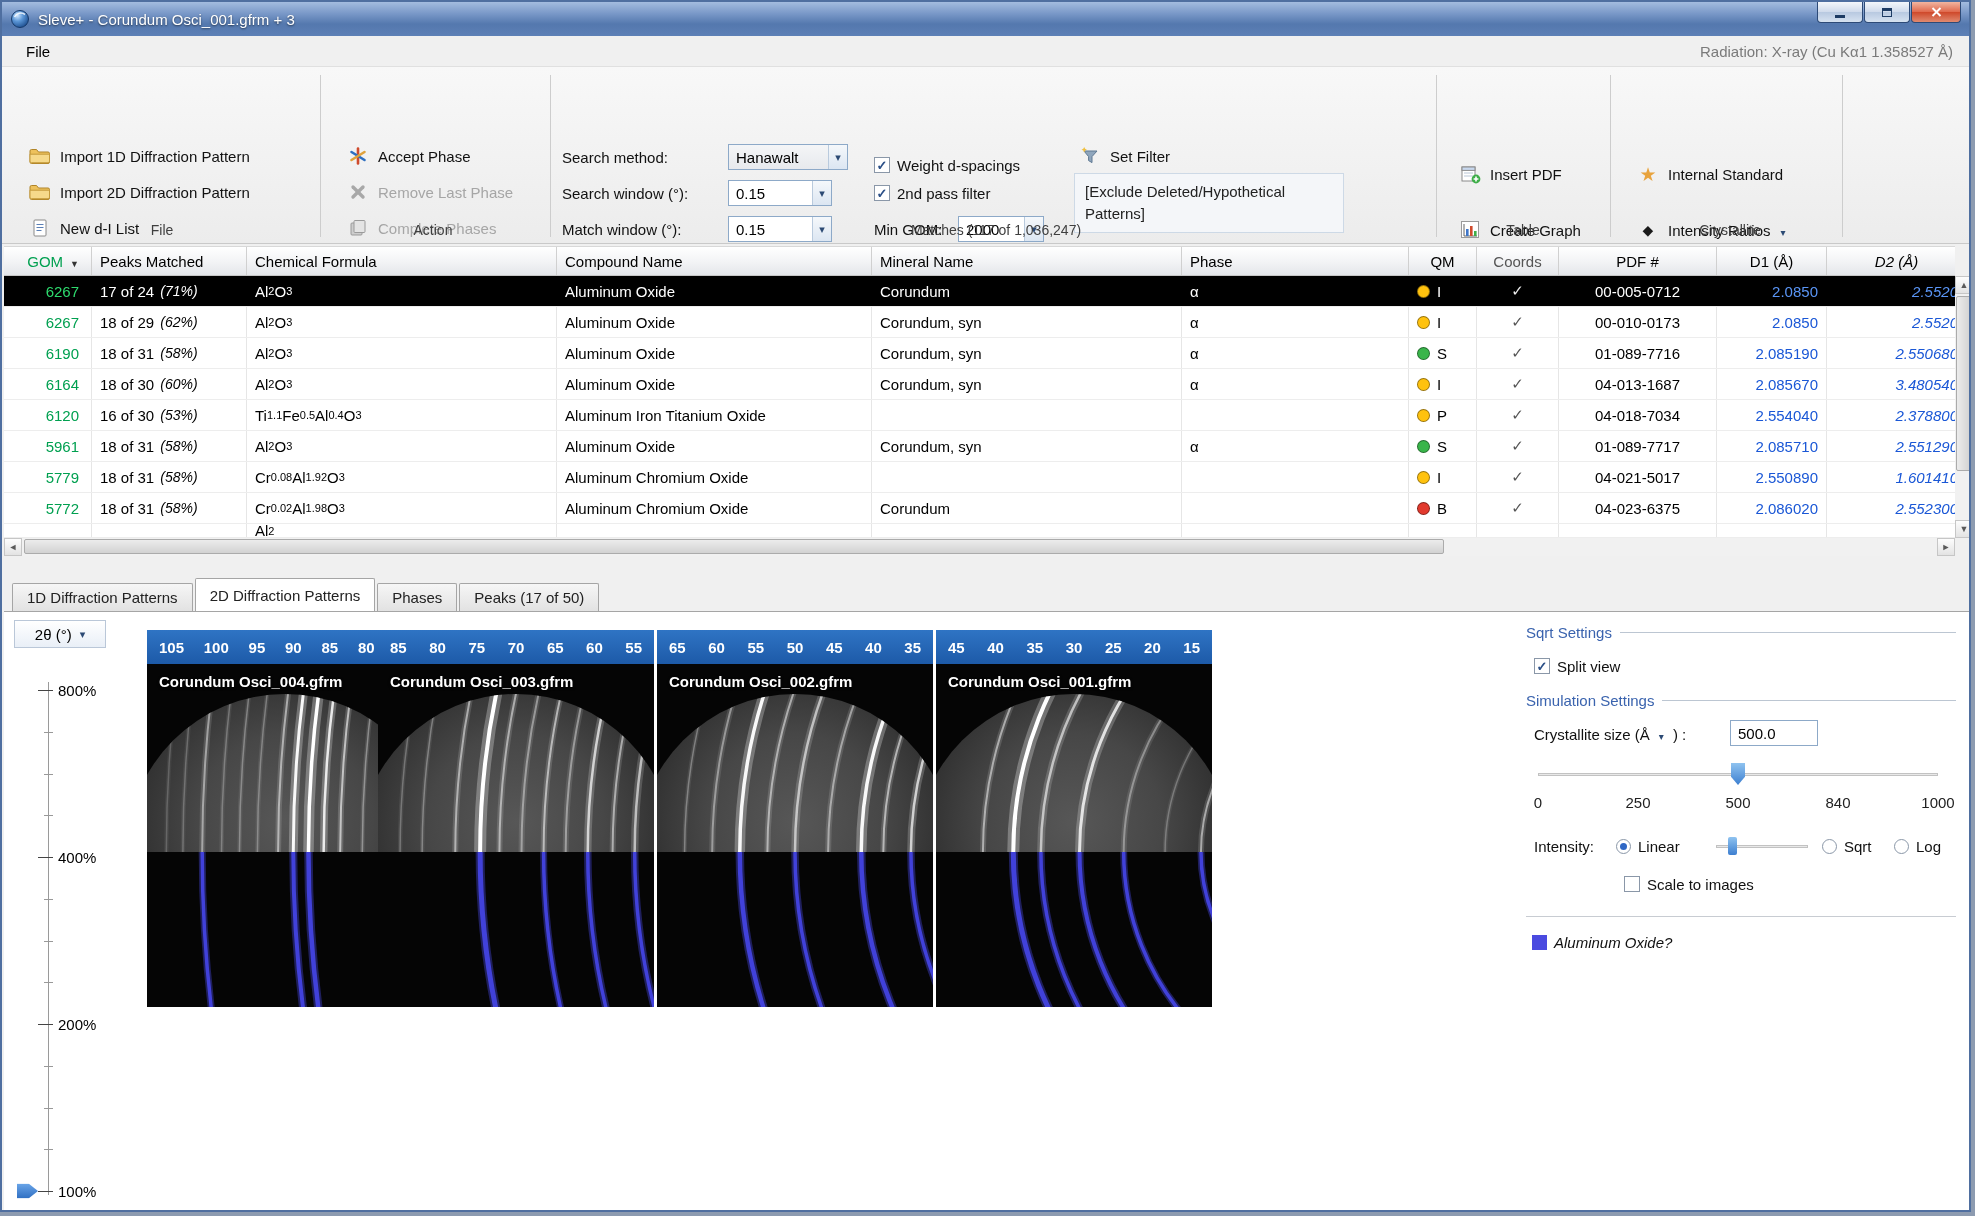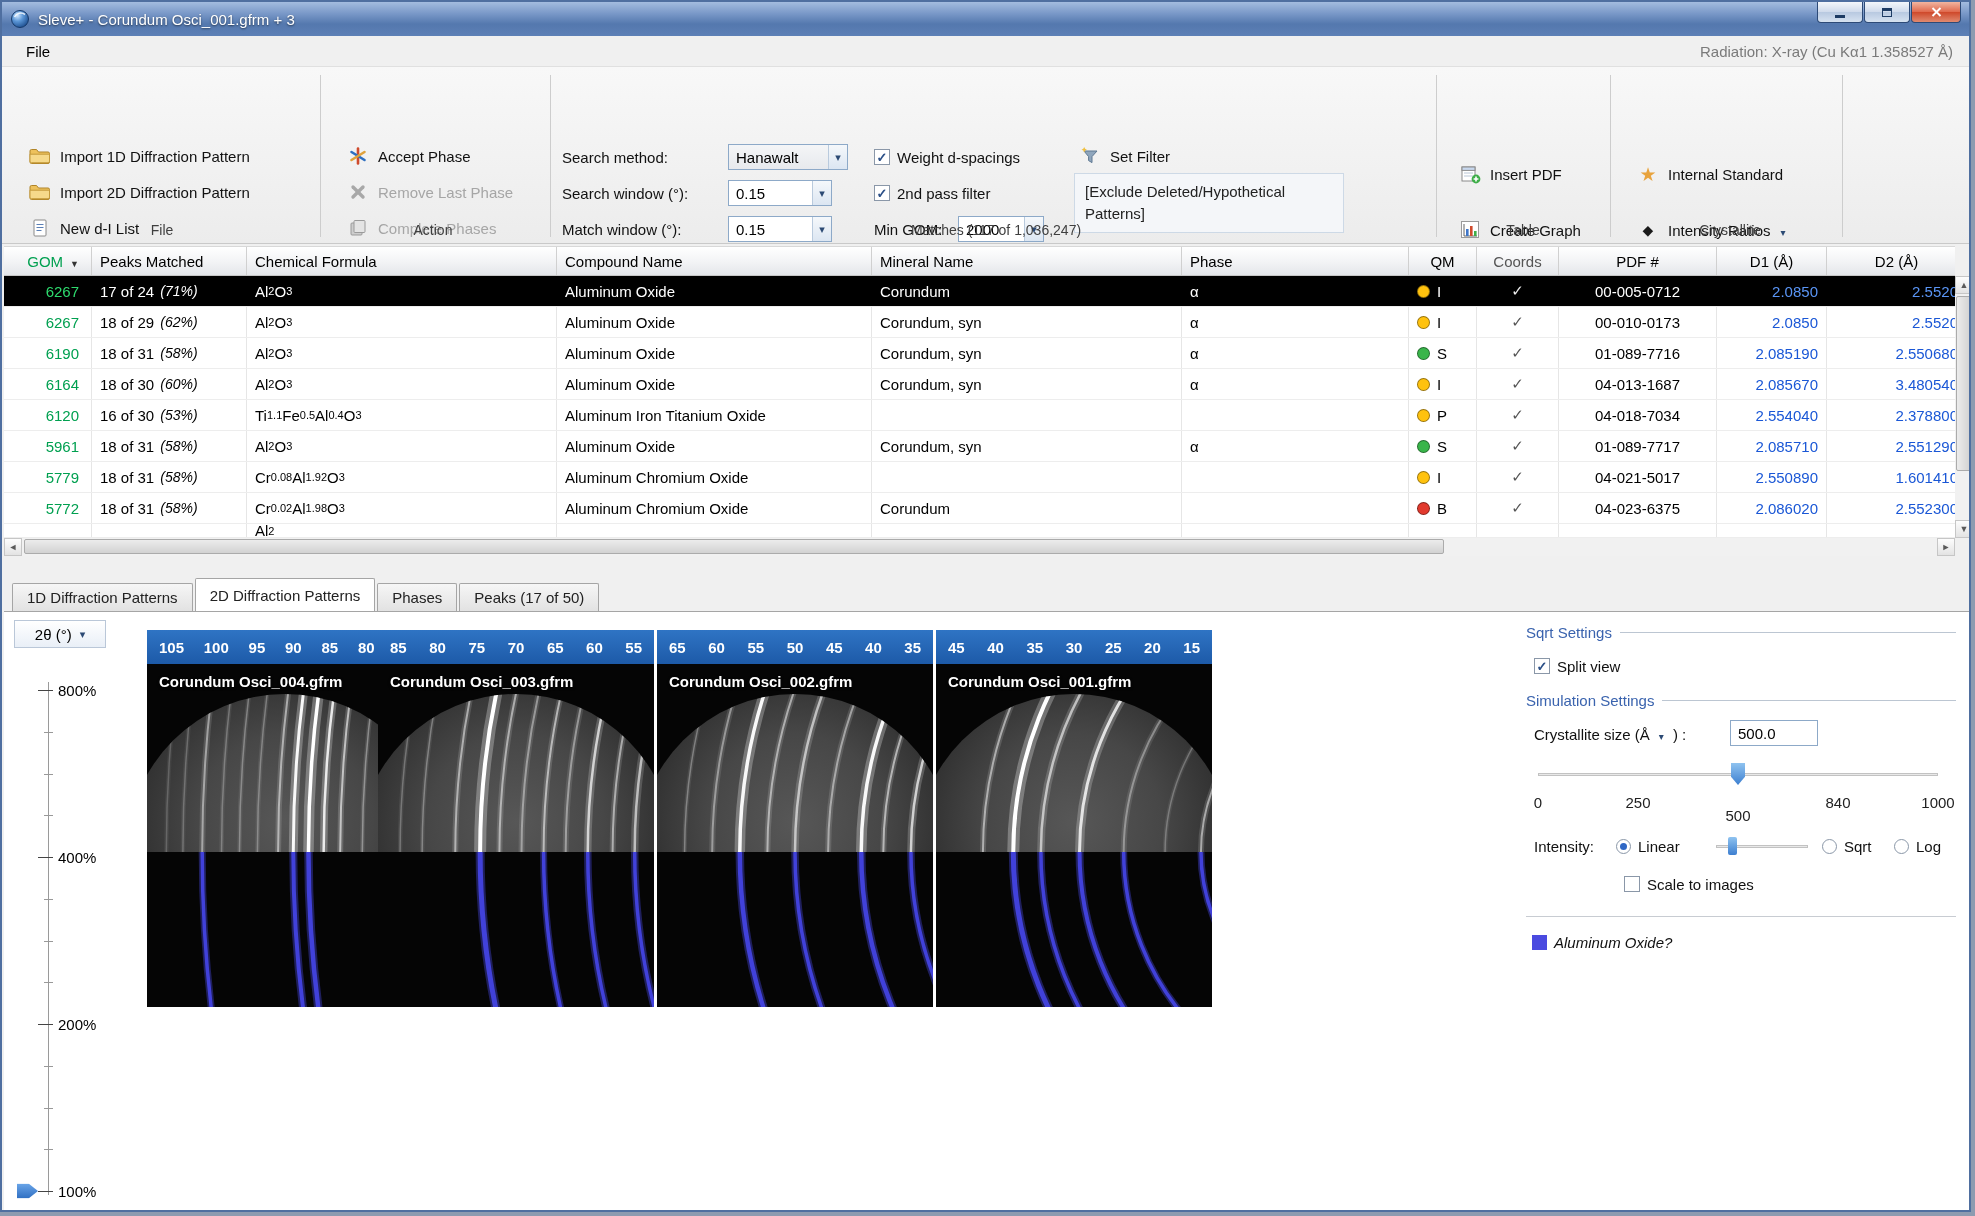--- a/index.html
+++ b/index.html
@@ -66,21 +66,21 @@
   .c-peaks{width:155px;}
   .c-formula{width:310px;}
   .c-compound{width:315px;}
   .c-mineral{width:310px;}
   .c-phase{width:227px;}
   .c-qm{width:68px;}
   .c-coords{width:82px;justify-content:center;color:#555;}
   .trow.selected .c-coords{color:#eee;}
   .c-pdf{width:158px;justify-content:center;}
   .c-d1{width:110px;}
-  .c-d2{width:140px;}
+  .c-d2{width:140px;font-style:italic;}
   .num{color:#1a57d6;justify-content:flex-end;}
   .trow.selected .num{color:#5a95f5;}
   .hcell.c-pdf,.hcell.c-d1,.hcell.c-d2,.hcell.c-qm,.hcell.c-coords{justify-content:center;}
   .pct{font-style:italic;margin-left:6px;font-size:14px;text-align:center;}
   sub{font-size:11px;}
   .qmdot{width:13px;height:13px;border-radius:50%;border:1px solid rgba(0,0,0,.4);margin-right:7px;flex:none;}
 
   
   .hscroll{position:absolute;left:2px;top:536px;width:1951px;height:18px;background:#f1f1f1;display:flex;align-items:center;}
   .sbtn{width:18px;height:18px;background:linear-gradient(#fdfdfd,#e3e3e3);border:1px solid #c6c6c6;
@@ -252,21 +252,21 @@
     <div class="tlabel" style="left:560px;top:113px">Search window (°):</div>
     <div class="combo" style="left:726px;top:113px;width:104px">
       <span class="cval">0.15</span>
       <span class="dd"></span>
     </div>
     <div class="tlabel" style="left:560px;top:149px">Match window (°):</div>
     <div class="combo" style="left:726px;top:149px;width:104px">
       <span class="cval">0.15</span>
       <span class="dd"></span>
     </div>
-    <div class="checkrow" style="left:872px;top:80px">
+    <div class="checkrow" style="left:872px;top:88px">
       <span class="cb checked"></span>
       <span>Weight d-spacings</span>
     </div>
     <div class="checkrow" style="left:872px;top:116px">
       <span class="cb checked"></span>
       <span>2nd pass filter</span>
     </div>
     <div class="tlabel" style="left:872px;top:149px">Min GOM:</div>
     <div class="combo" style="left:956px;top:149px;width:86px">
       <span class="cval">2000</span>
@@ -791,21 +791,21 @@
         <span>) :</span>
     </div>
     <div class="cinput" style="left:1726px;top:108px">500.0</div>
     <div class="cslider" style="left:1534px;top:152px;width:400px">
       <div class="strack"></div>
       <div class="sthumb" id="csthumb" style="left: calc(50% - 7px);"></div>
     </div>
     <div class="sticks" id="sticks" style="left:1534px;top:182px;width:400px">
         <span class="stick" style="left: 0%;">0</span>
         <span class="stick" style="left: 25%;">250</span>
-        <span class="stick" style="left: 50%; margin-top: 13px;">500</span>
+        <span class="stick" style="left: 50%;">500</span>
         <span class="stick" style="left: 75%;">840</span>
         <span class="stick" style="left: 100%;">1000</span>
       </div>
     <div class="checkrow" style="left:1530px;top:224px">
       <span>Intensity:</span>
     </div>
     <div class="checkrow" style="left:1612px;top:224px">
       <span class="radio sel"></span>
       <span>Linear</span>
     </div>

